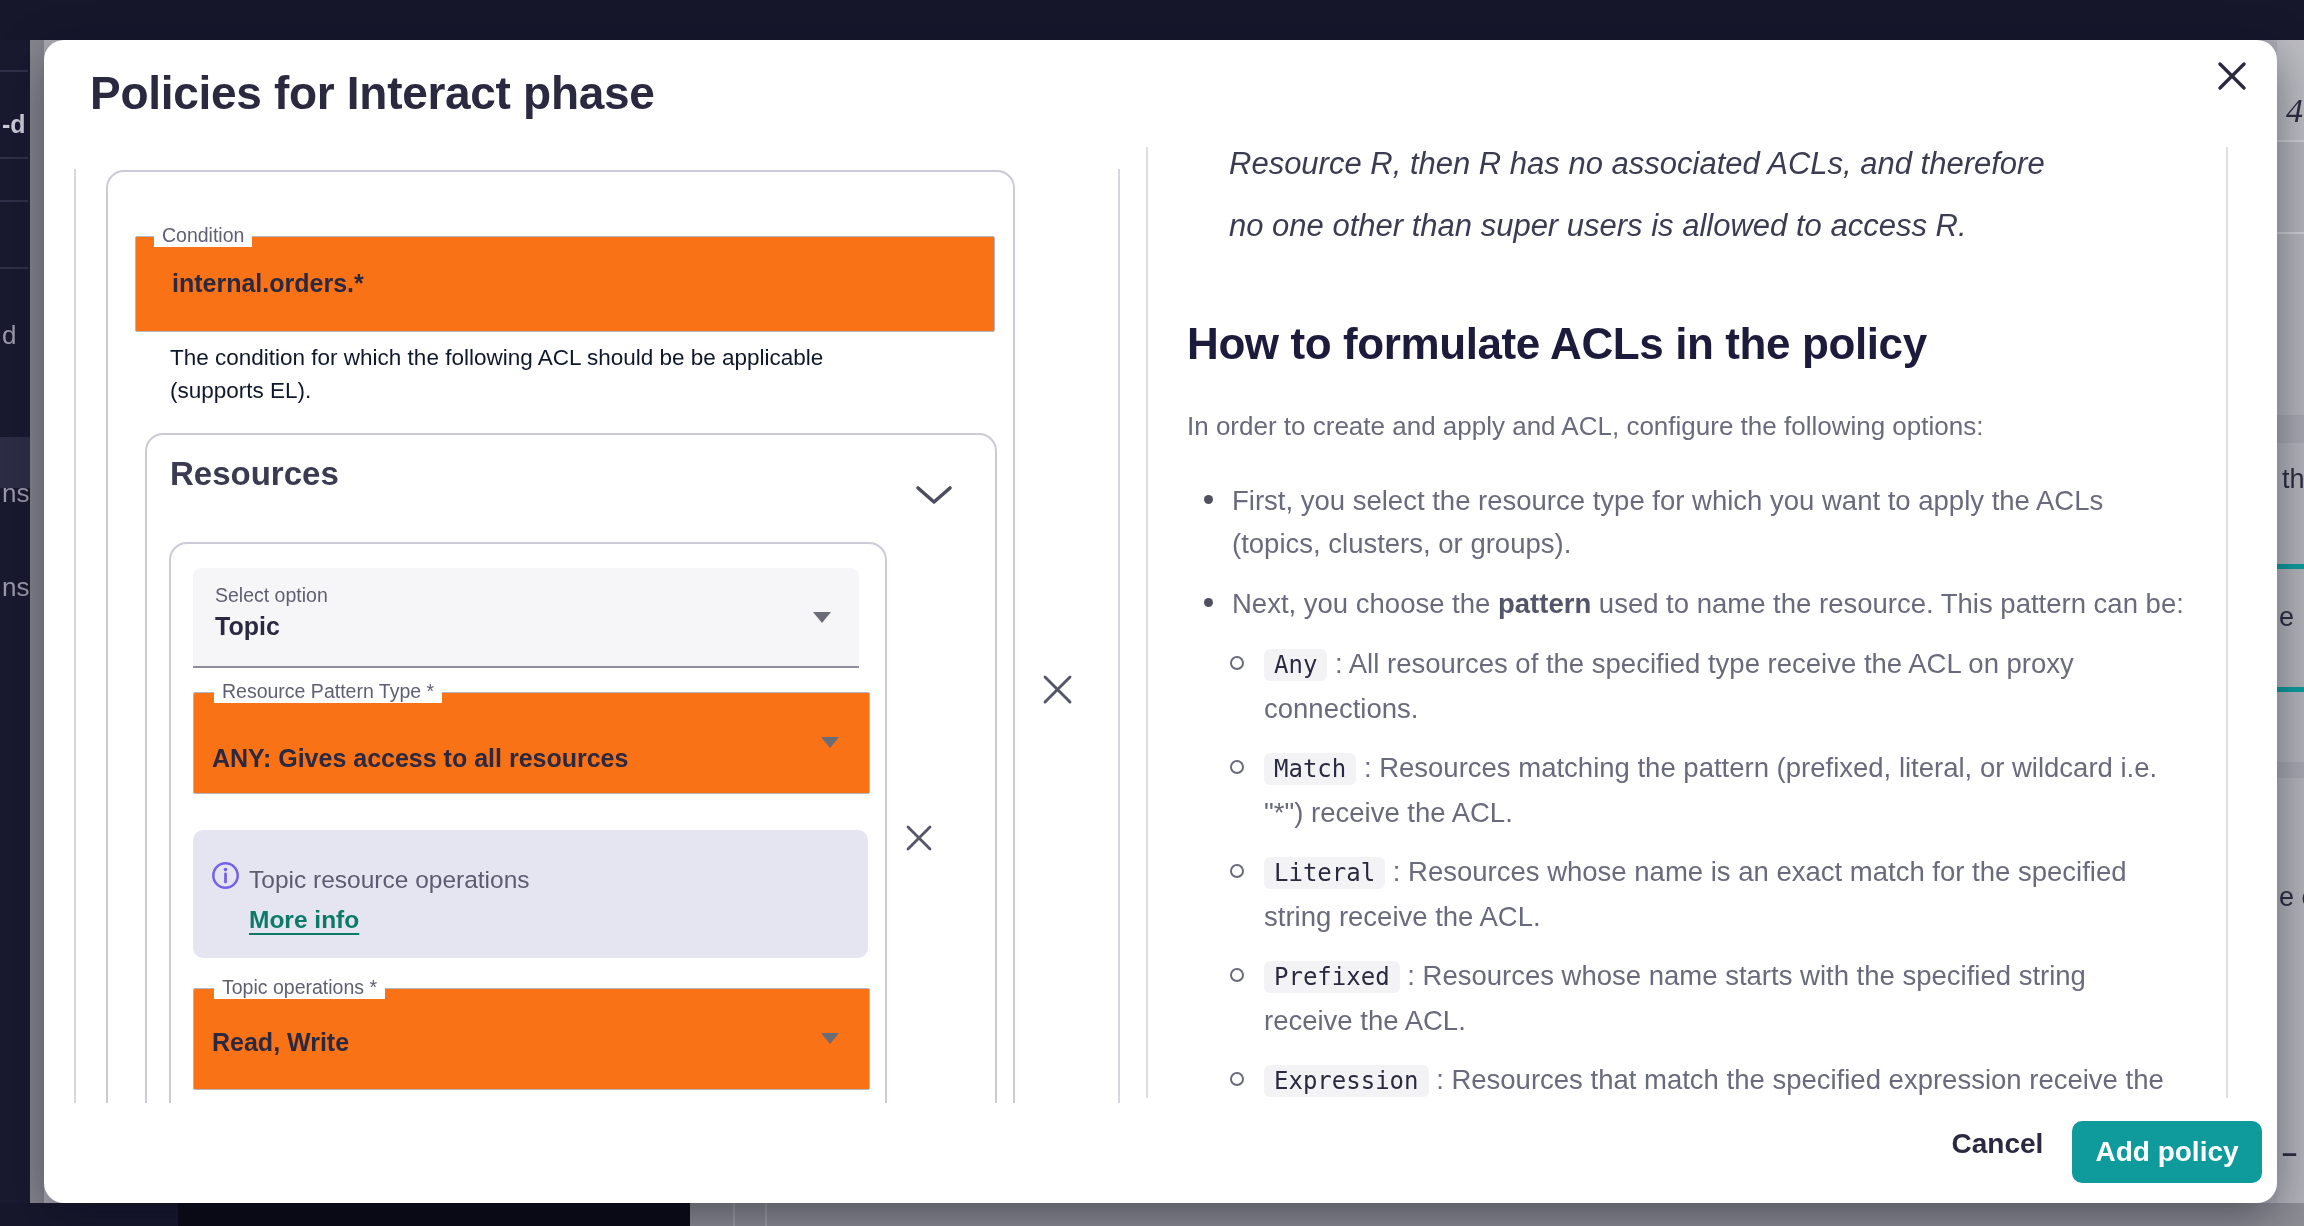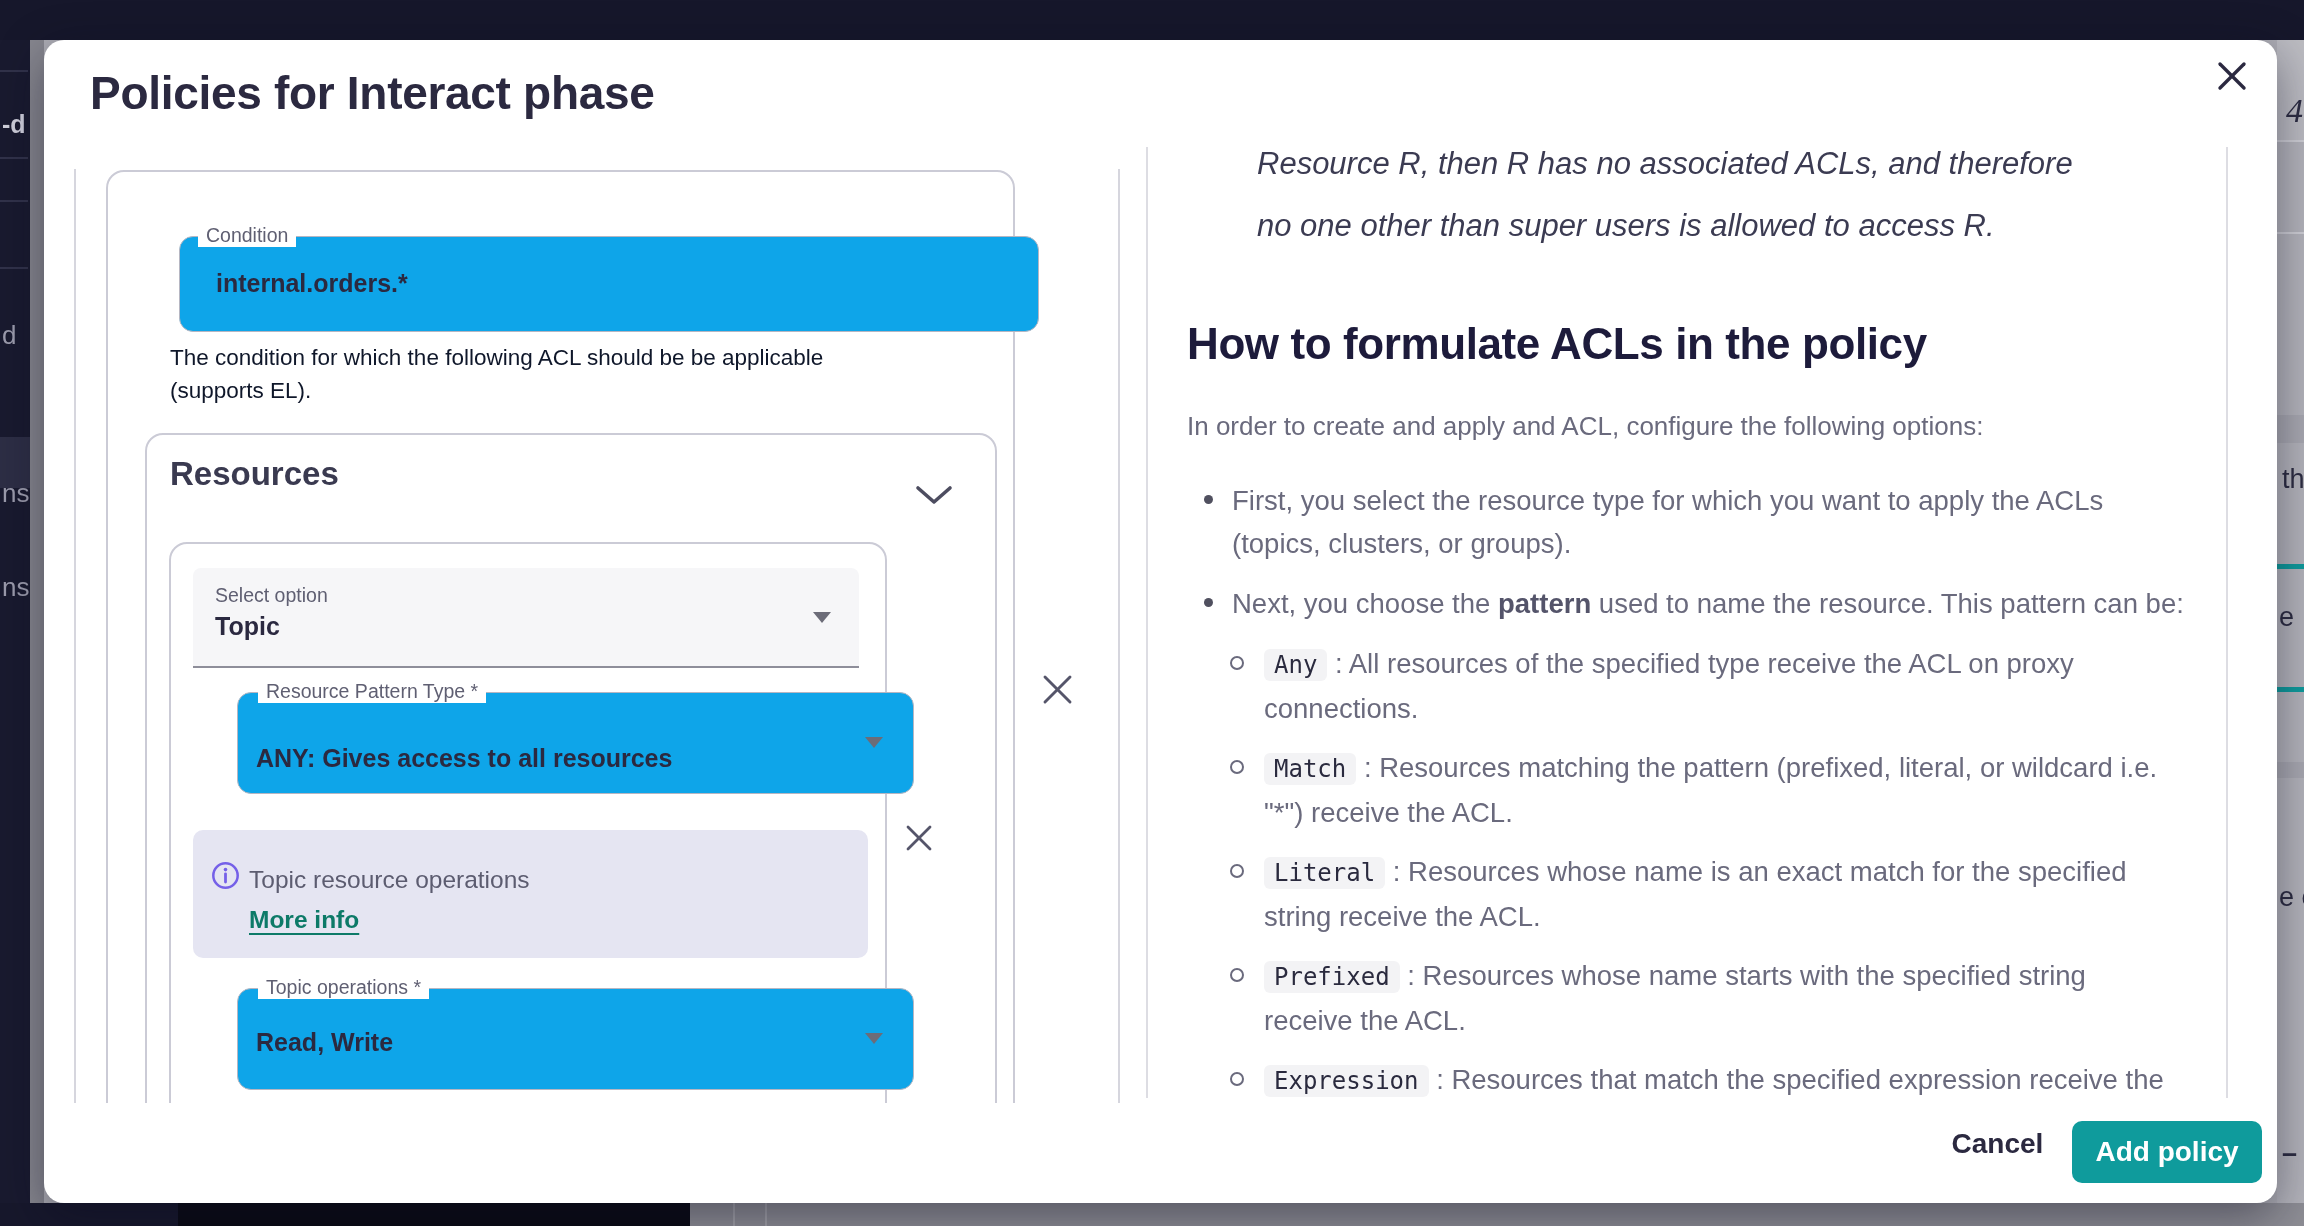--- a/index.html
+++ b/index.html
@@ -29,41 +29,41 @@
   
   .modal{left:44px;top:40px;width:2233px;height:1163px;background:#ffffff;border-radius:20px;
          box-shadow:0 14px 48px rgba(10,10,30,.45);}
   .modal-title{left:90px;top:66px;font-size:46px;font-weight:700;color:#2b2940;letter-spacing:-.3px;white-space:nowrap;}
   .icon-btn{cursor:pointer;}
 
   
   .form-vp{left:0;top:169px;width:1142px;height:934px;overflow:hidden;}
   .vline{top:0;width:2px;height:934px;background:#d6d6de;}
   .card{border:2px solid #cbcbd6;border-radius:18px;background:#fff;}
-  .fieldset{border:1.6px solid #b6b6c2;border-radius:14px;background:#0ea5e9;margin-left:44px;}
+  .fieldset{border:1.6px solid #b6b6c2;border-radius:2px;background:#f97316;}
   .fs-label{position:absolute;top:-13px;left:18px;background:#fff;padding:0 8px;
             font-size:19.5px;color:#5f5f72;white-space:nowrap;}
   .fs-value{position:absolute;left:36px;font-size:25px;font-weight:600;color:#2b2940;white-space:nowrap;}
   .helper{font-size:22.5px;line-height:33px;color:#0f172a;}
   .sec-title{font-size:33px;font-weight:600;color:#3a3a50;white-space:nowrap;}
   .filled-select{background:#f6f6f8;border-bottom:2px solid #8e8e9a;border-radius:8px 8px 0 0;}
   .fsel-label{position:absolute;left:22px;top:16px;font-size:19.5px;color:#5f5f72;white-space:nowrap;}
   .fsel-value{position:absolute;left:22px;top:44px;font-size:25px;font-weight:600;color:#2b2940;white-space:nowrap;}
   .tri{position:absolute;width:0;height:0;border-left:9px solid transparent;border-right:9px solid transparent;
        border-top:11px solid #6c6c78;}
   .infobox{background:#e5e5f2;border-radius:10px;}
   .info-title{position:absolute;left:56px;top:36px;font-size:24.5px;color:#5c5c70;white-space:nowrap;}
   .info-link{position:absolute;left:56px;top:76px;font-size:24.5px;font-weight:600;color:#0d7a68;
              text-decoration:underline;text-underline-offset:5px;white-space:nowrap;cursor:pointer;}
 
   
   .docs{left:1146px;top:147px;width:1082px;height:951px;border-left:2px solid #dddde3;border-right:2px solid #dddde3;
         overflow:hidden;box-sizing:border-box;padding:0 40px 0 39px;}
   .quote{margin-top:-14px;padding-left:42px;font-style:italic;font-size:31px;line-height:62px;color:#3b3b52;}
-  .quote div{white-space:nowrap;margin-left:28px;}
+  .quote div{white-space:nowrap;}
   .docs h2{margin:62px 0 0 0;font-size:44px;font-weight:800;color:#1d1b3b;letter-spacing:-.4px;white-space:nowrap;}
   .intro{margin-top:42px;font-size:26px;color:#6a6a7d;white-space:nowrap;}
   .blist{margin-top:37px;}
   .bullet{display:flex;margin-bottom:17px;color:#6a6a7d;font-size:27.5px;line-height:43px;}
   .bullet .dot{flex:0 0 auto;width:9px;height:9px;border-radius:50%;background:#50505f;margin:16px 19px 0 17px;}
   .bullet .bold{font-weight:700;color:#54546a;}
   .bullet div.ln{white-space:nowrap;}
   .sub{display:flex;margin:0 0 16px 43px;color:#6a6a7d;font-size:27.5px;line-height:43px;}
   .sub .ring{flex:0 0 auto;width:10px;height:10px;border-radius:50%;border:2.4px solid #6a6a7d;margin:14px 20px 0 0;}
   .chip{font-family:"DejaVu Sans Mono",monospace;font-size:24px;color:#2a2a3e;background:#f3f3f5;

